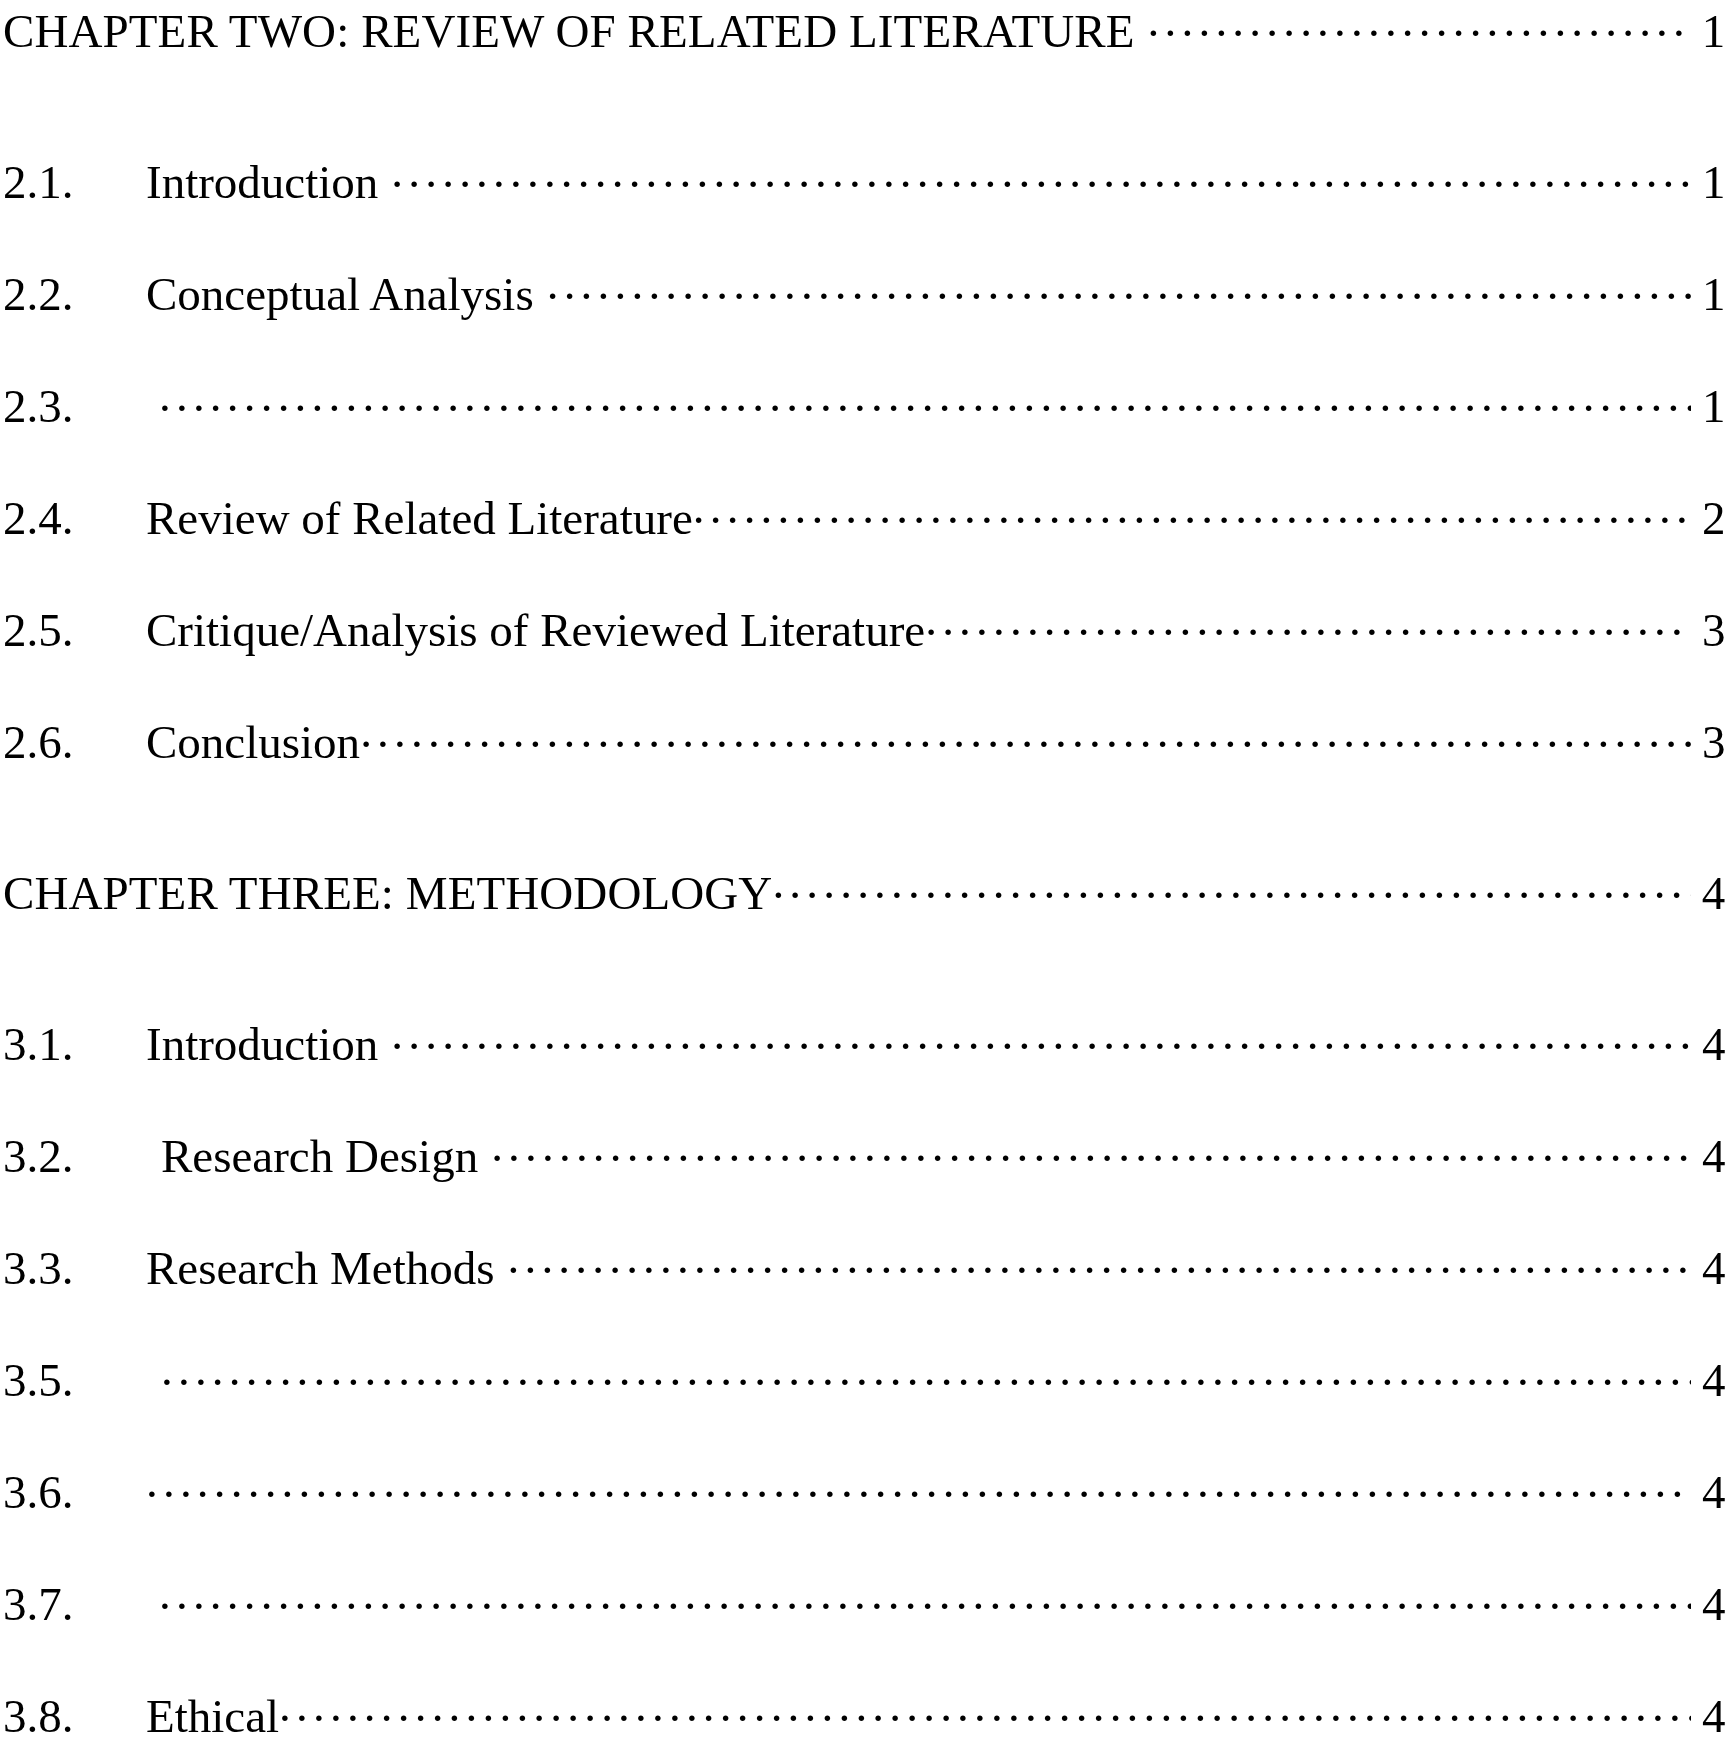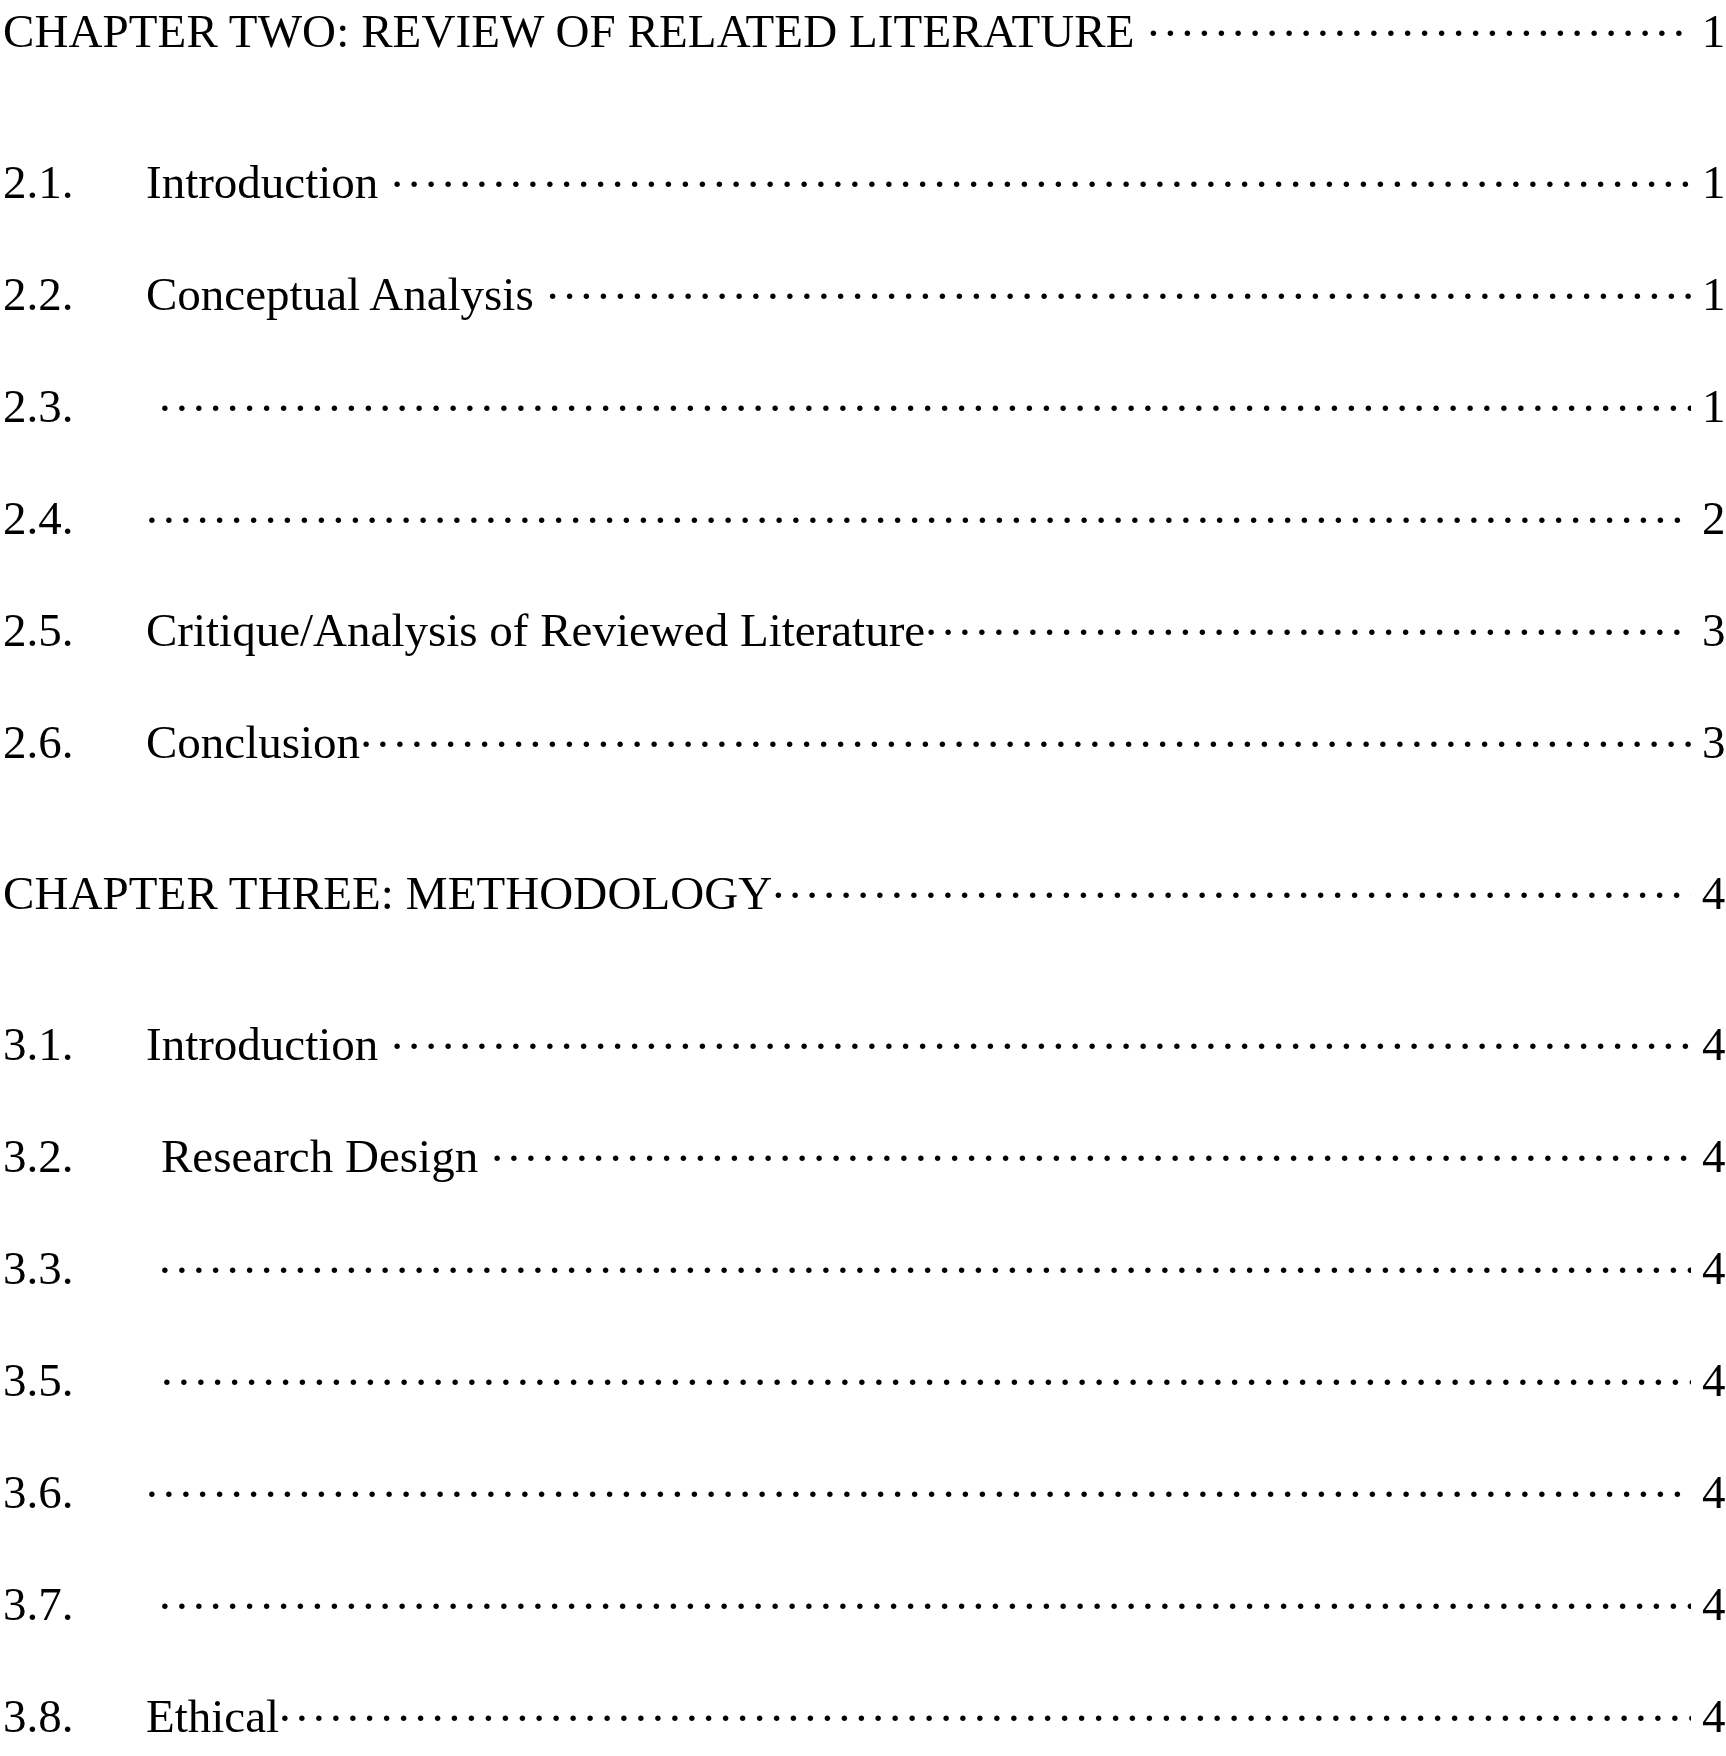--- a/index.html
+++ b/index.html
@@ -115,20 +115,21 @@
     </div>
     <div class="sp-line"></div>
     <div class="toc-entry">
       <span class="num">2.3.</span>
       <span class="leader gap"></span>
       <span class="page">19</span>
     </div>
     <div class="sp-line"></div>
     <div class="toc-entry">
       <span class="num">2.4.</span>
+      <span class="title">Review of Related Literature</span>
       <span class="leader tight"></span>
       <span class="page">22</span>
     </div>
     <div class="sp-line"></div>
     <div class="toc-entry">
       <span class="num">2.5.</span>
       <span class="title">Critique/Analysis of Reviewed Literature</span>
       <span class="leader tight"></span>
       <span class="page">35</span>
     </div>
@@ -155,20 +156,21 @@
     <div class="sp-line"></div>
     <div class="toc-entry">
       <span class="num wide">3.2.</span>
       <span class="title">Research Design</span>
       <span class="leader gap"></span>
       <span class="page">40</span>
     </div>
     <div class="sp-line"></div>
     <div class="toc-entry">
       <span class="num">3.3.</span>
+      <span class="title">Research Methods</span>
       <span class="leader gap"></span>
       <span class="page">41</span>
     </div>
     <div class="sp-line"></div>
     <div class="toc-entry">
       <span class="num wide">3.5.</span>
       <span class="leader tight"></span>
       <span class="page">46</span>
     </div>
     <div class="sp-line"></div>

